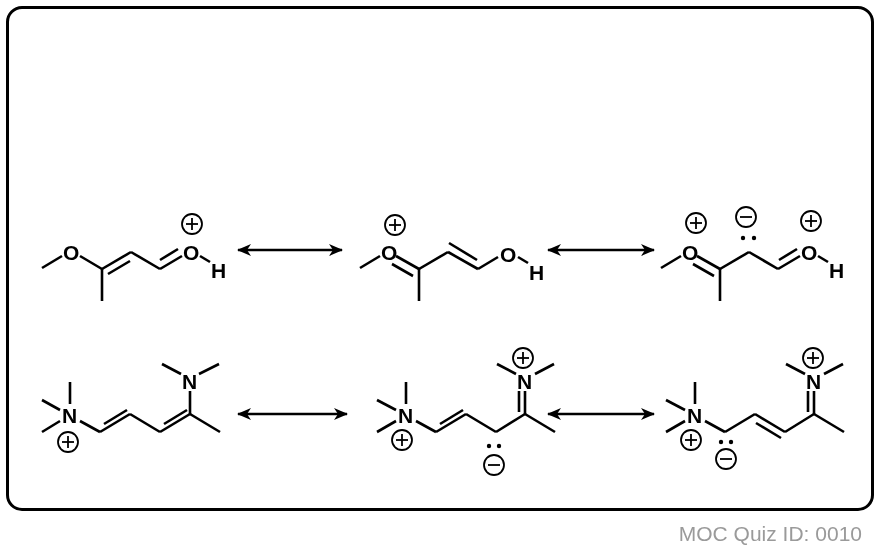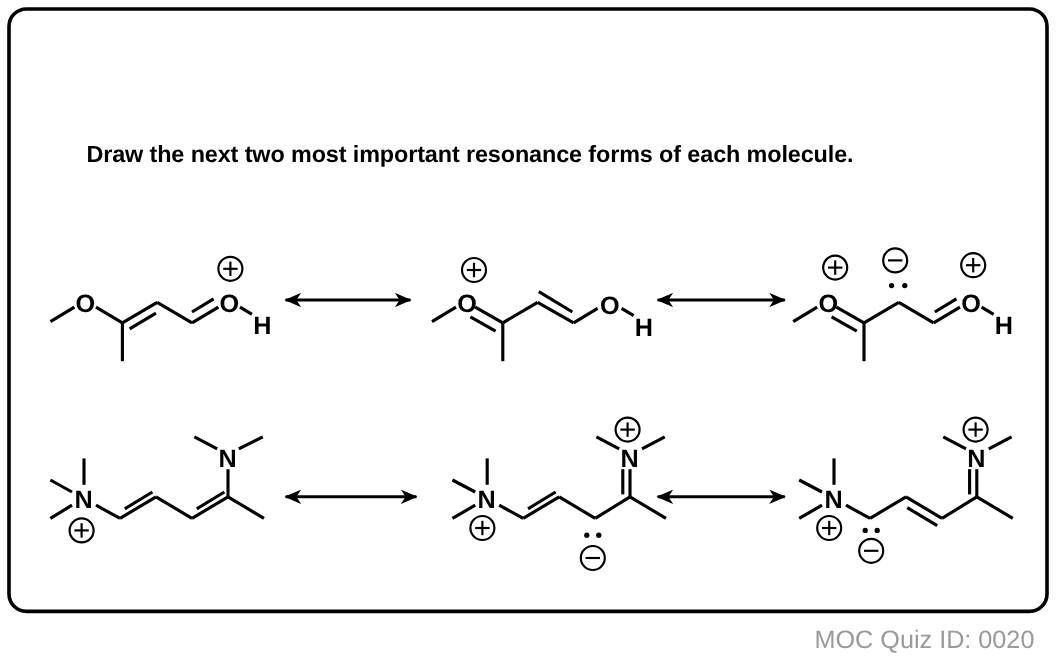--- a/index.html
+++ b/index.html
@@ -10,21 +10,20 @@
   .footer { position:absolute; right:24px; top:522px; font-size:21px; color:#9a9a9a; white-space:nowrap; }
   svg.chem { position:absolute; left:0; top:0; }
   .atom { font-family:"Liberation Sans", sans-serif; font-weight:bold; font-size:21px; fill:#000; }
 </style>
 </head>
 <body>
 
 <div class="frame"></div>
 
 <div class="instructions">
-  <div>Draw the next two most important resonance forms of each molecule.</div>
 </div>
 
 <svg class="chem" width="886" height="550" viewBox="0 0 886 550">
   <defs>
     <marker id="ah" markerWidth="14" markerHeight="12" refX="13" refY="6" orient="auto" markerUnits="userSpaceOnUse">
       <path d="M0,0 L14,6 L0,12 L4,6 Z" fill="#000"></path>
     </marker>
     <marker id="ahs" markerWidth="14" markerHeight="12" refX="1" refY="6" orient="auto" markerUnits="userSpaceOnUse">
       <path d="M14,0 L0,6 L14,12 L10,6 Z" fill="#000"></path>
     </marker>
@@ -217,13 +216,13 @@
         <circle cx="489" cy="446" r="2.2"></circle>
         <circle cx="499" cy="446" r="2.2"></circle>
       </g>
     <g>
         <circle cx="721" cy="442" r="2.2"></circle>
         <circle cx="731" cy="442" r="2.2"></circle>
       </g>
   </g>
 </svg>
 
-<div class="footer">MOC Quiz ID: 0020</div>
+<div class="footer">MOC Quiz ID: 0010</div>
 
 </body></html>

